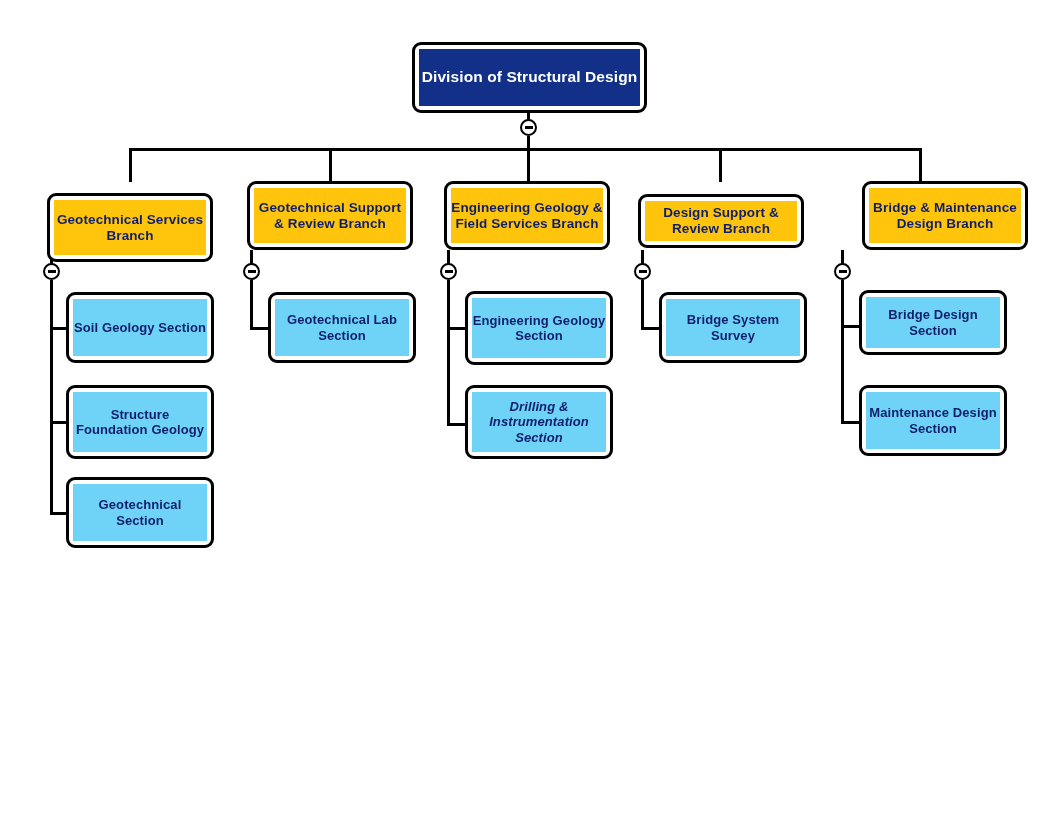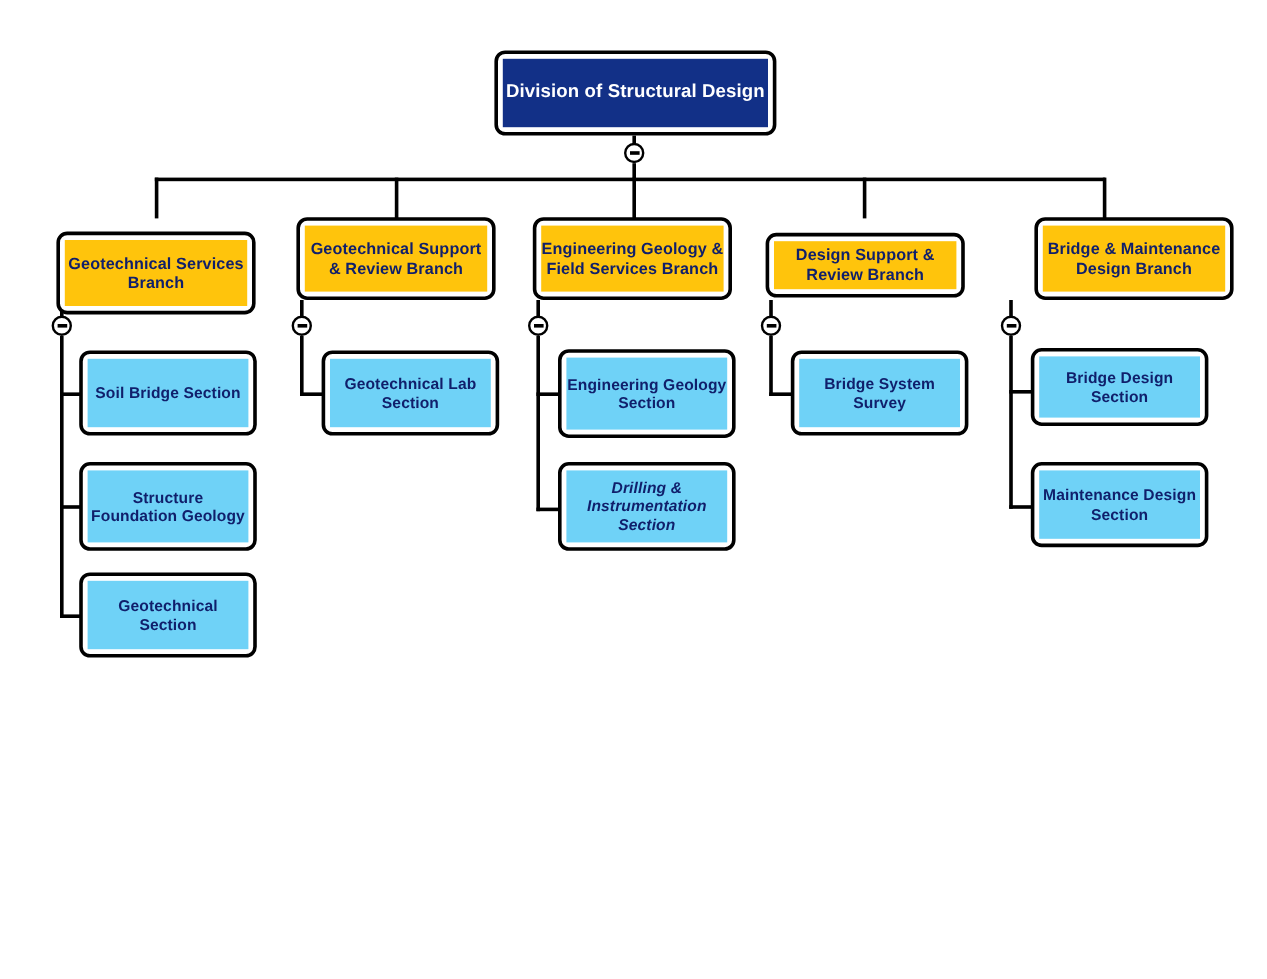--- a/index.html
+++ b/index.html
@@ -118,21 +118,21 @@
     <div class="node-inner">Geotechnical Services Branch</div>
   </div>
   <div class="line line-v" style="left:50px; top:250px; height:14px;"></div>
   <div class="toggle" style="left:43px; top:263px;"></div>
   <div class="line line-v" style="left:50px; top:280px; height:235px;"></div>
   <div class="line line-h" style="left:50px; top:327px; width:18px;"></div>
   <div class="line line-h" style="left:50px; top:421px; width:18px;"></div>
   <div class="line line-h" style="left:50px; top:512px; width:18px;"></div>
 
   <div class="node node-section" style="left:66px; top:292px; width:148px; height:71px;">
-    <div class="node-inner">Soil Bridge Section</div>
+    <div class="node-inner">Soil Geology Section</div>
   </div>
   <div class="node node-section" style="left:66px; top:385px; width:148px; height:74px;">
     <div class="node-inner">Structure Foundation Geology</div>
   </div>
   <div class="node node-section" style="left:66px; top:477px; width:148px; height:71px;">
     <div class="node-inner">Geotechnical Section</div>
   </div>
 
   <div class="node node-branch" style="left:247px; top:181px; width:166px; height:69px;">
     <div class="node-inner">Geotechnical Support &amp; Review Branch</div>

